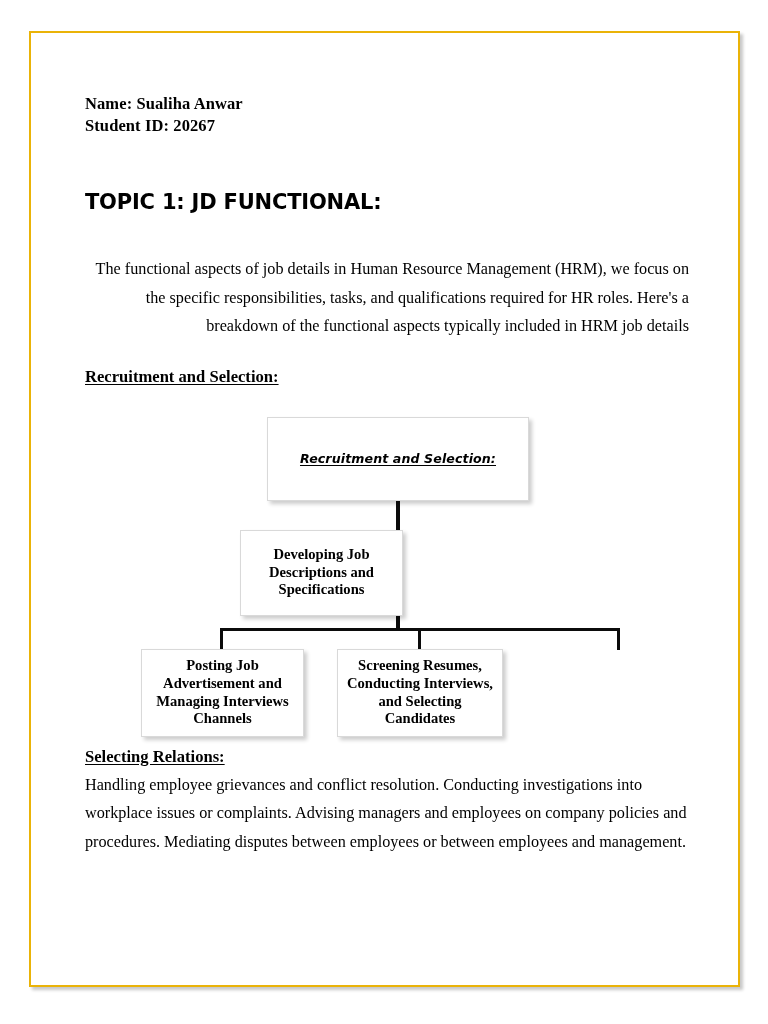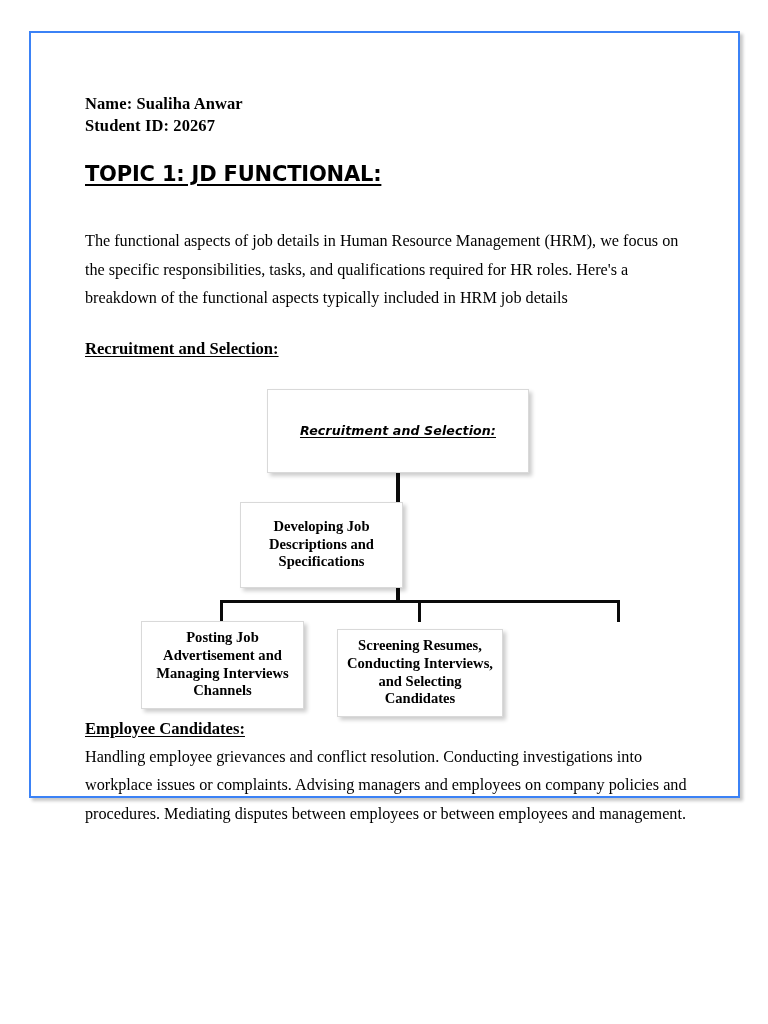--- a/index.html
+++ b/index.html
@@ -15,23 +15,23 @@
     color: #000000;
     overflow: hidden;
   }
 
   
   #page-sheet {
     position: absolute;
     left: 29px;
     top: 31px;
     width: 711px;
-    height: 767px;
+    height: 956px;
     background: #ffffff;
-    border: 2px solid #3b82f6;
+    border: 2px solid #eab308;
     box-sizing: border-box;
     box-shadow: 3px 3px 3px rgba(0,0,0,0.22);
   }
 
   #content {
     position: absolute;
     left: 54px;
     top: 60px;
     width: 604px;
   }
@@ -43,37 +43,36 @@
     font-weight: bold;
     line-height: 22px;
     letter-spacing: 0.1px;
   }
 
   
   .topic-heading {
     font-family: "DejaVu Sans", sans-serif;
     font-size: 21px;
     font-weight: bold;
-    text-decoration: underline;
     text-underline-offset: 3px;
     letter-spacing: -0.2px;
-    margin-top: 24px;
+    margin-top: 52px;
     margin-bottom: 0;
     line-height: 26px;
   }
 
   
   .body-para {
     font-family: "Liberation Serif", serif;
     font-size: 16.2px;
     line-height: 28.5px;
     text-align: left;
     margin: 0;
   }
-  #intro-paragraph { margin-top: 40px; }
+  #intro-paragraph { margin-top: 40px; text-align: right; }
 
   .section-heading {
     font-family: "Liberation Serif", serif;
     font-size: 16.6px;
     font-weight: bold;
     text-decoration: underline;
     text-underline-offset: 2px;
     line-height: 28px;
     margin: 0;
   }
@@ -121,21 +120,21 @@
     font-family: "Liberation Serif", serif;
     font-size: 14.6px;
     font-weight: bold;
     line-height: 17.6px;
     padding: 0 5px;
   }
 
   #box-root   { left: 182px;  top: 4px;   width: 262px; height: 84px; }
   #box-child1 { left: 155px;  top: 117px; width: 163px; height: 86px; }
   #box-leaf1  { left: 56px;   top: 236px; width: 163px; height: 88px; }
-  #box-leaf2  { left: 252px;  top: 244px; width: 166px; height: 88px; }
+  #box-leaf2  { left: 252px;  top: 236px; width: 166px; height: 88px; }
   #box-leaf3  { left: 451px;  top: 236px; width: 165px; height: 86px; }
 
   
   #trunk-upper { left: 311px; top: 88px;  width: 4px;  height: 32px; }
   #trunk-lower { left: 311px; top: 202px; width: 4px;  height: 16px; }
   
   #bus         { left: 135px; top: 215px; width: 400px; height: 3px; }
   
   #leg-1       { left: 135px; top: 215px; width: 3px;  height: 22px; }
   #leg-2       { left: 333px; top: 215px; width: 3px;  height: 22px; }
@@ -179,17 +178,17 @@
         <span class="box-text">Posting Job Advertisement and Managing Interviews Channels</span>
       </div>
 
       <div class="chart-box" id="box-leaf2">
         <span class="box-text">Screening Resumes, Conducting Interviews, and Selecting Candidates</span>
       </div>
 
 
     </div>
 
-    <h2 class="section-heading" id="section-employee-heading">Employee Candidates:</h2>
+    <h2 class="section-heading" id="section-employee-heading">Selecting Relations:</h2>
     <p class="body-para">Handling employee grievances and conflict resolution. Conducting investigations into workplace issues or complaints. Advising managers and employees on company policies and procedures. Mediating disputes between employees or between employees and management.</p>
 
   </div>
 </div>
 
 </body></html>

